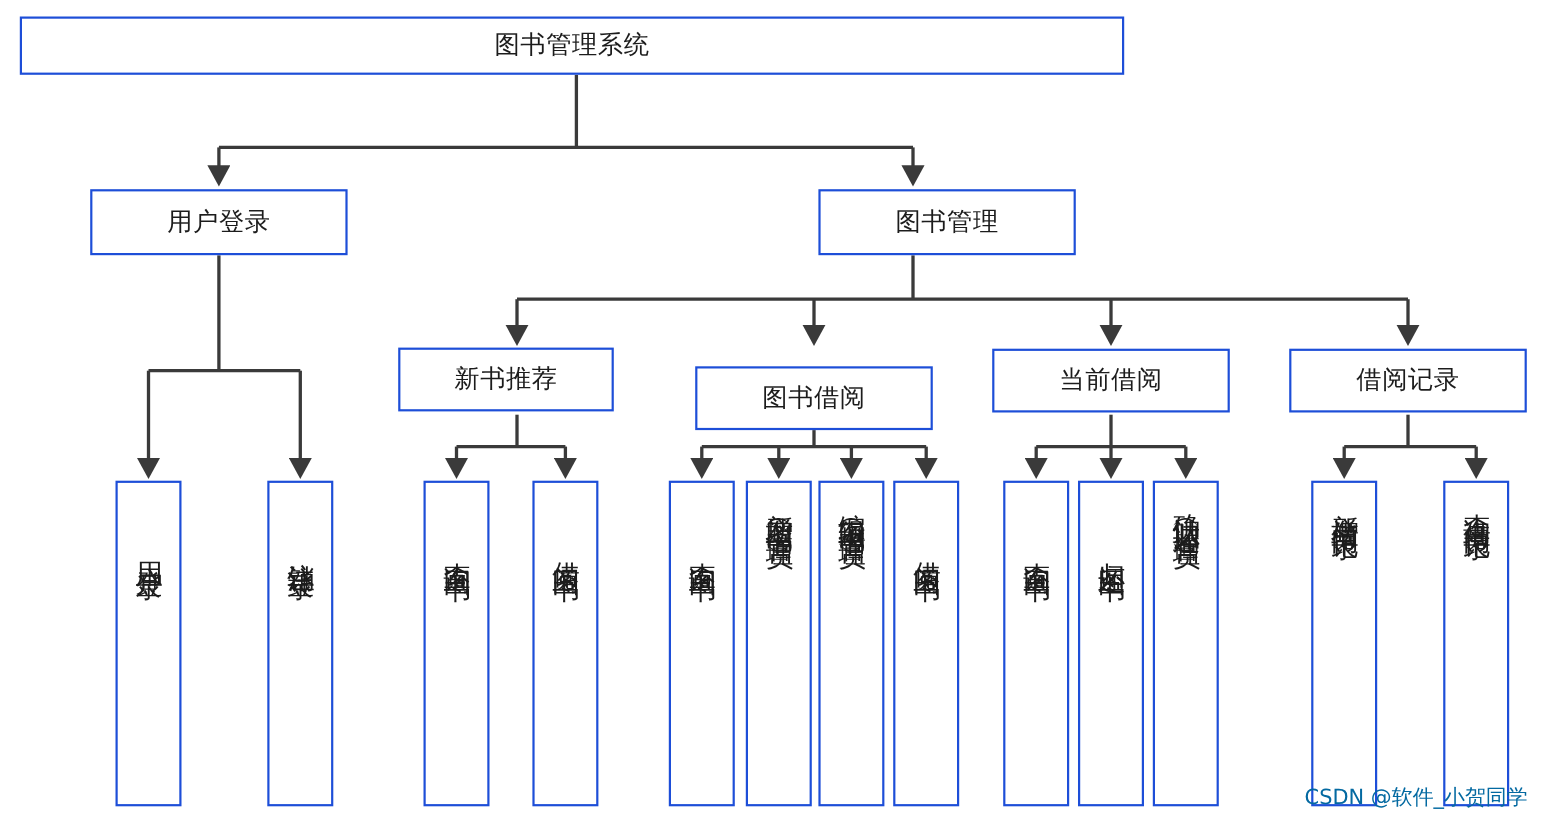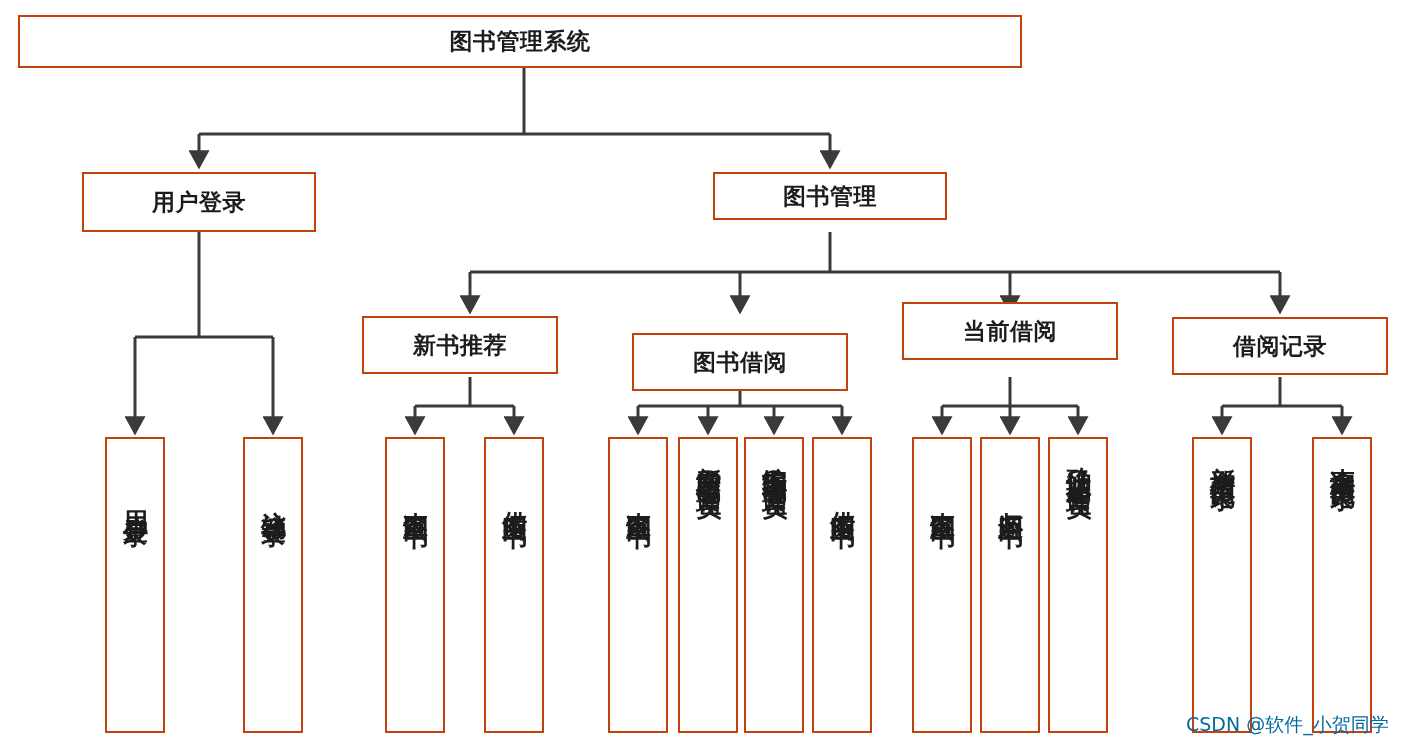--- a/index.html
+++ b/index.html
@@ -18,27 +18,26 @@
   svg.edges {
     position: absolute;
     left: 0;
     top: 0;
     width: 1405px;
     height: 747px;
   }
   .node {
     position: absolute;
     box-sizing: border-box;
-    border: 2px solid #c2410c;
+    border: 2px solid #1d4ed8;
     background: #ffffff;
     display: flex;
     align-items: center;
     justify-content: center;
     color: #1c1c1c;
-    font-weight: bold;
   }
   .node .lbl {
     text-align: center;
     line-height: 1.0;
     white-space: nowrap;
   }
   
   .node.h .lbl {
     font-size: 23px;
     letter-spacing: 0.5px;
@@ -124,31 +123,31 @@
     </g>
   </svg>
 
   <div class="node h" style="left:18px; top:15px; width:1004px; height:53px;">
     <span class="lbl">图书管理系统</span>
   </div>
 
   <div class="node h" style="left:82px; top:172px; width:234px; height:60px;">
     <span class="lbl">用户登录</span>
   </div>
-  <div class="node h" style="left:713px; top:172px; width:234px; height:48px;">
+  <div class="node h" style="left:744px; top:172px; width:234px; height:60px;">
     <span class="lbl">图书管理</span>
   </div>
 
   <div class="node h" style="left:362px; top:316px; width:196px; height:58px;">
     <span class="lbl">新书推荐</span>
   </div>
   <div class="node h" style="left:632px; top:333px; width:216px; height:58px;">
     <span class="lbl">图书借阅</span>
   </div>
-  <div class="node h" style="left:902px; top:302px; width:216px; height:58px;">
+  <div class="node h" style="left:902px; top:317px; width:216px; height:58px;">
     <span class="lbl">当前借阅</span>
   </div>
   <div class="node h" style="left:1172px; top:317px; width:216px; height:58px;">
     <span class="lbl">借阅记录</span>
   </div>
 
   <div class="node v mid" style="left:105px; top:437px; width:60px; height:296px;">
     <span class="lbl">用户登录</span>
   </div>
   <div class="node v mid" style="left:243px; top:437px; width:60px; height:296px;">

